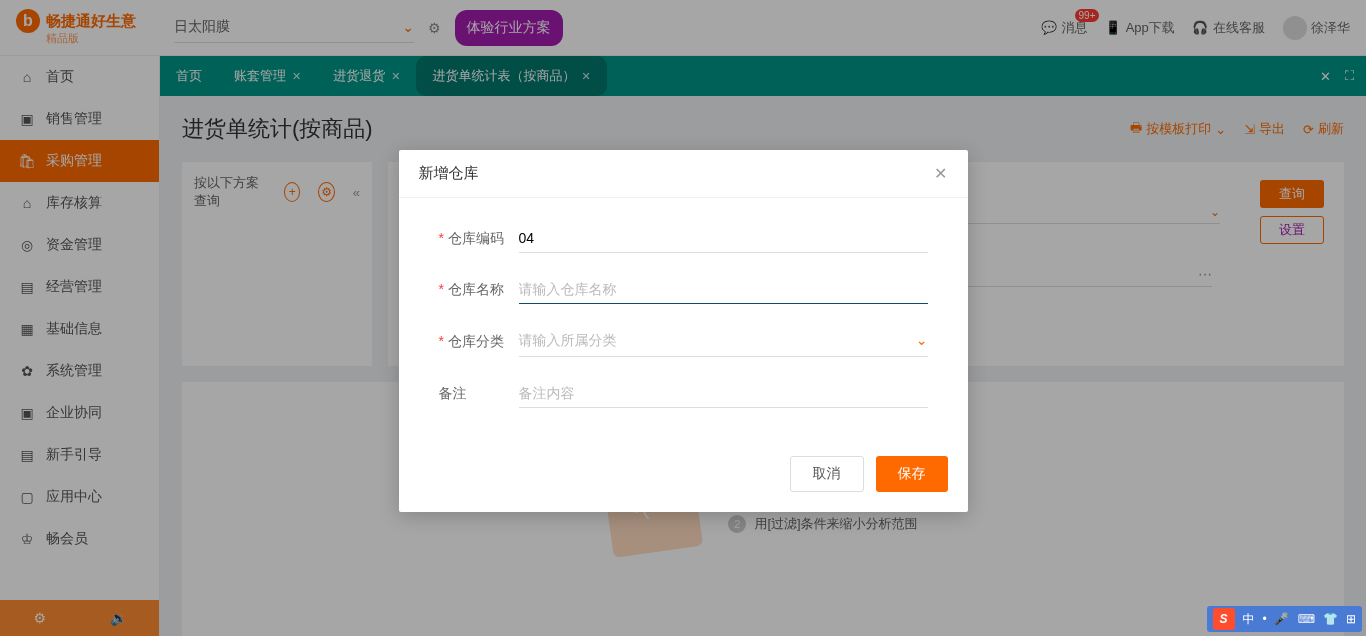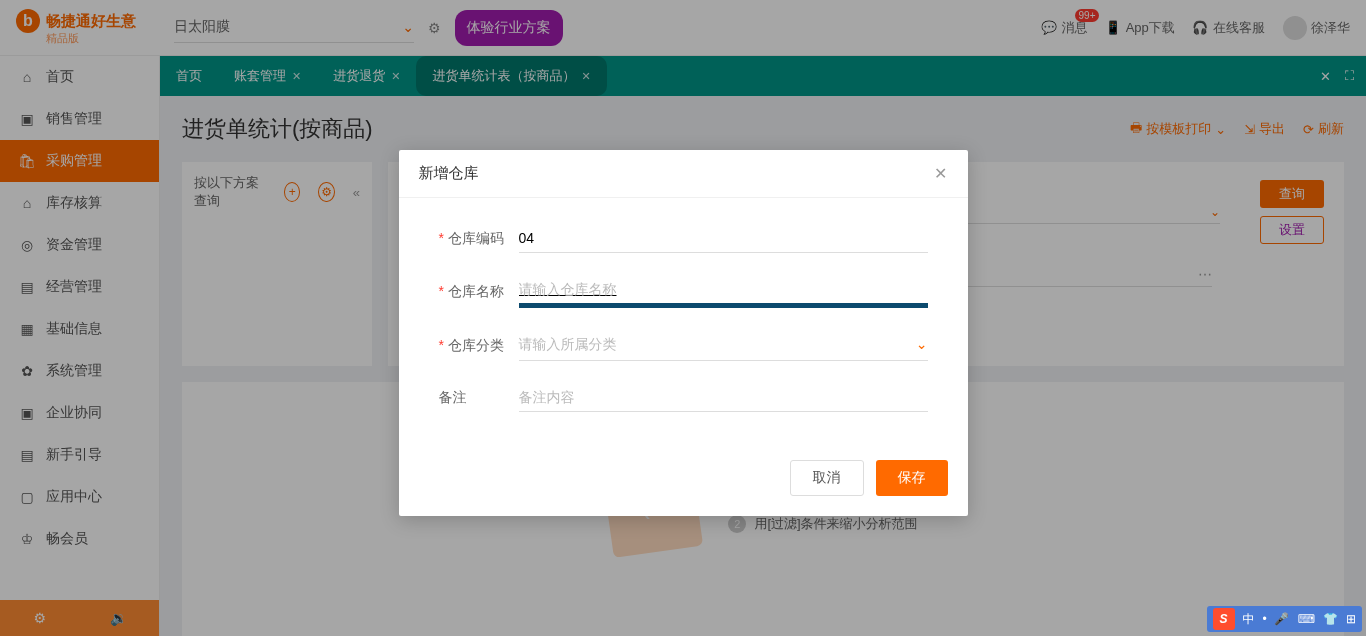--- a/index.html
+++ b/index.html
@@ -80,21 +80,21 @@
 .overlay { position: absolute; inset: 0; background: rgba(0,0,0,0.35); display: flex; align-items: flex-start; justify-content: center; padding-top: 150px; }
 .modal { width: 569px; background: #fff; border-radius: 2px; box-shadow: 0 4px 20px rgba(0,0,0,0.2); }
 .modal-header { padding: 14px 20px; display: flex; align-items: center; border-bottom: 1px solid #f0f0f0; }
 .modal-title { font-size: 15px; color: #333; }
 .modal-close { margin-left: auto; color: #999; cursor: pointer; font-size: 16px; }
 .modal-body { padding: 26px 40px 10px; }
 .form-row { display: flex; align-items: center; margin-bottom: 22px; }
 .form-label { width: 80px; color: #666; font-size: 14px; padding-right: 12px; }
 .req::before { content: "*"; color: #ff3b30; margin-right: 4px; }
 .form-input { flex: 1; border: none; border-bottom: 1px solid #ddd; padding: 6px 0; font-size: 14px; outline: none; }
-.form-input.focused { border-bottom: 5px solid #0c4a6e; text-decoration: underline; }
+.form-input.focused { border-bottom: 1px solid #0c4a6e; }
 .form-input::placeholder { color: #bbb; }
 .form-select { flex: 1; border-bottom: 1px solid #ddd; padding: 6px 0; display: flex; align-items: flex-start; color: #bbb; font-size: 14px; }
 .form-select .chev3 { margin-left: auto; color: #ff6a00; }
 .modal-footer { padding: 16px 20px 20px; display: flex; justify-content: flex-end; gap: 12px; }
 .btn-cancel { background: #fff; border: 1px solid #ddd; padding: 8px 22px; border-radius: 3px; cursor: pointer; font-size: 14px; color: #555; }
 .btn-save { background: #ff6a00; color: #fff; border: none; padding: 8px 22px; border-radius: 3px; cursor: pointer; font-size: 14px; }
 
 
 .ime { position: absolute; bottom: 4px; right: 4px; height: 26px; background: #4a7bd4; border-radius: 3px; display: flex; align-items: center; padding: 0 6px; gap: 8px; color: #fff; font-size: 12px; }
 .ime .s { background: #ff4d2e; width: 22px; height: 22px; border-radius: 3px; display: flex; align-items: center; justify-content: center; font-weight: bold; font-style: italic; }

